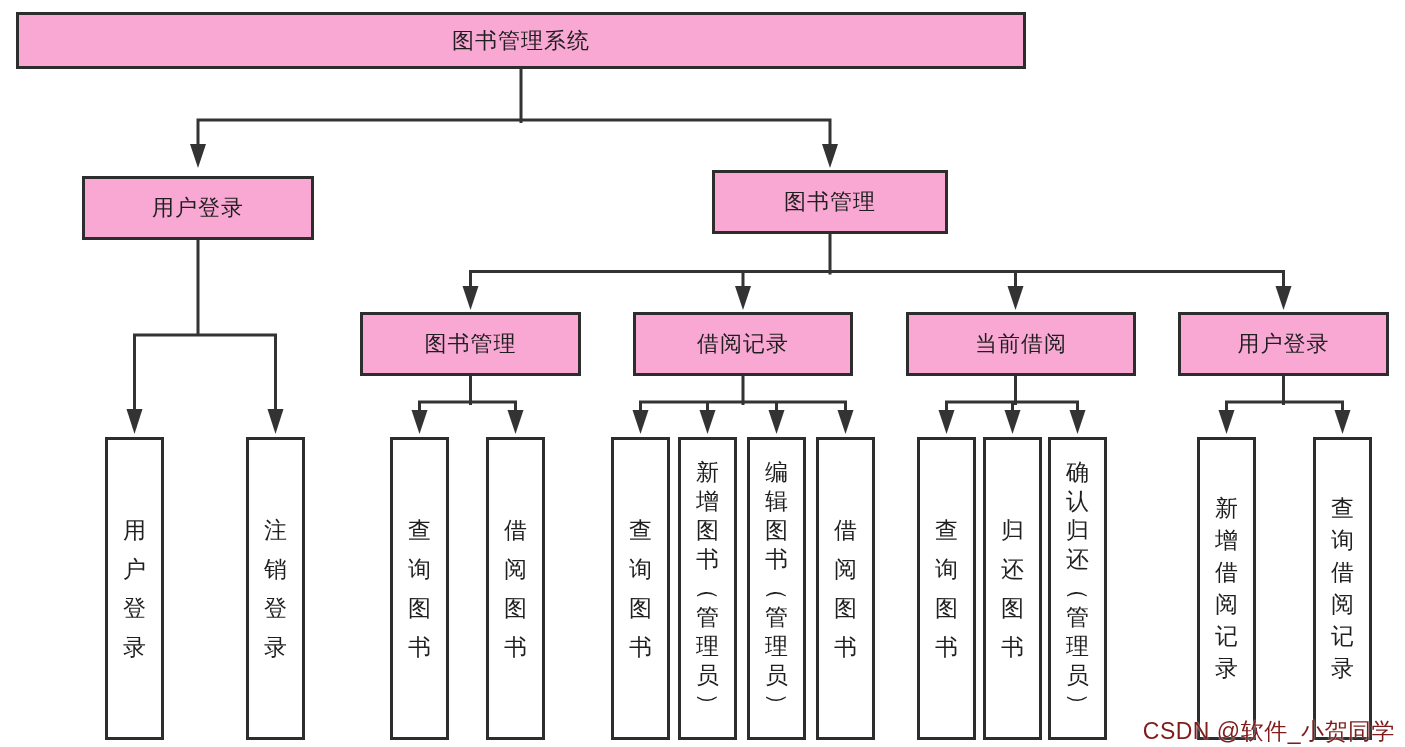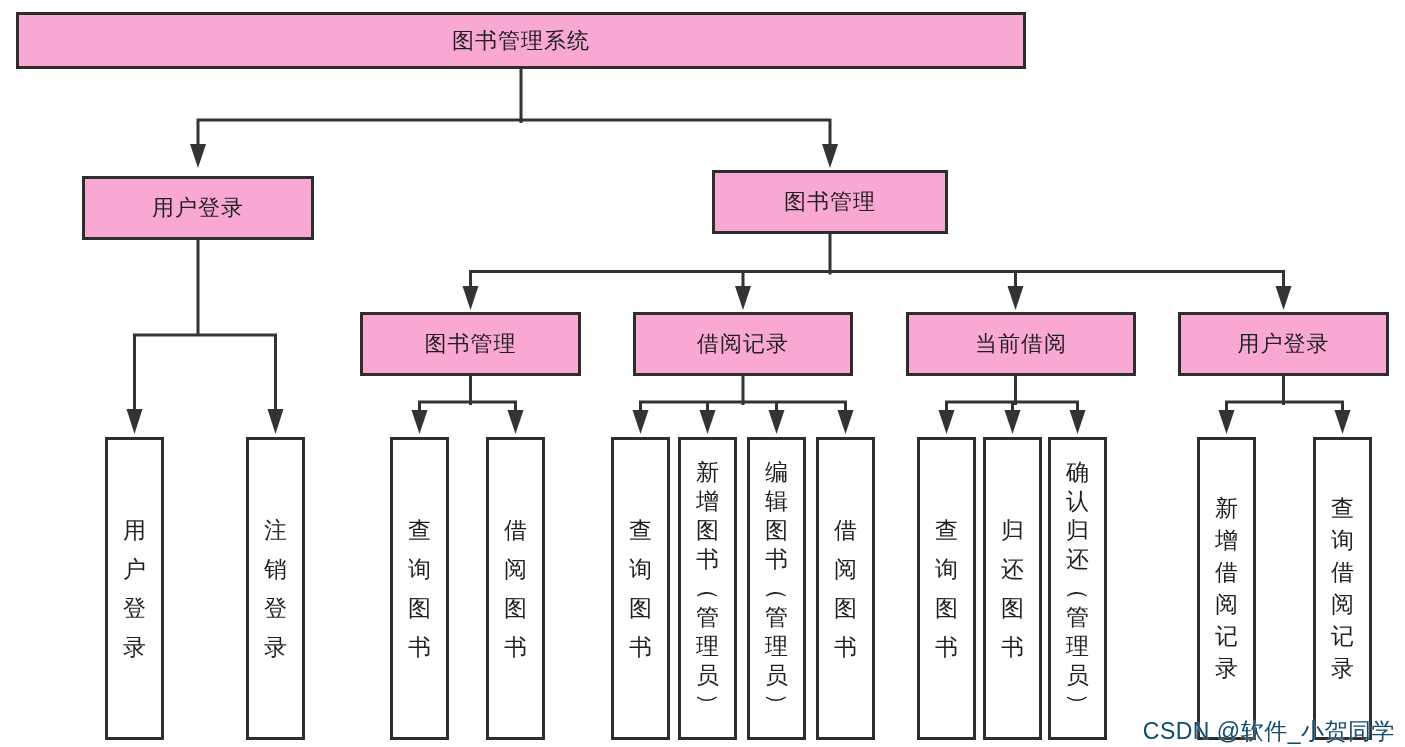--- a/index.html
+++ b/index.html
@@ -31,21 +31,21 @@
   .g14 .vtext{gap:14px}
   .g7  .vtext{gap:7px}
   .g4  .vtext{gap:4px}
   .vtext span{
     display:block;width:26px;height:25px;line-height:25px;
     text-align:center;font-size:23px;
   }
   .vtext span.rot{transform:rotate(90deg);}
   .watermark{
     position:absolute;right:10px;top:716px;
-    font-size:23px;color:#0c4a6e;letter-spacing:0.5px;
+    font-size:23px;color:#7f1d1d;letter-spacing:0.5px;
     text-shadow:0 0 2px #ffffff;
     white-space:nowrap;
   }
 </style>
 </head>
 <body>
 
 <div class="stage">
 
   <svg class="wires" viewBox="0 0 1405 747" xmlns="http://www.w3.org/2000/svg">

